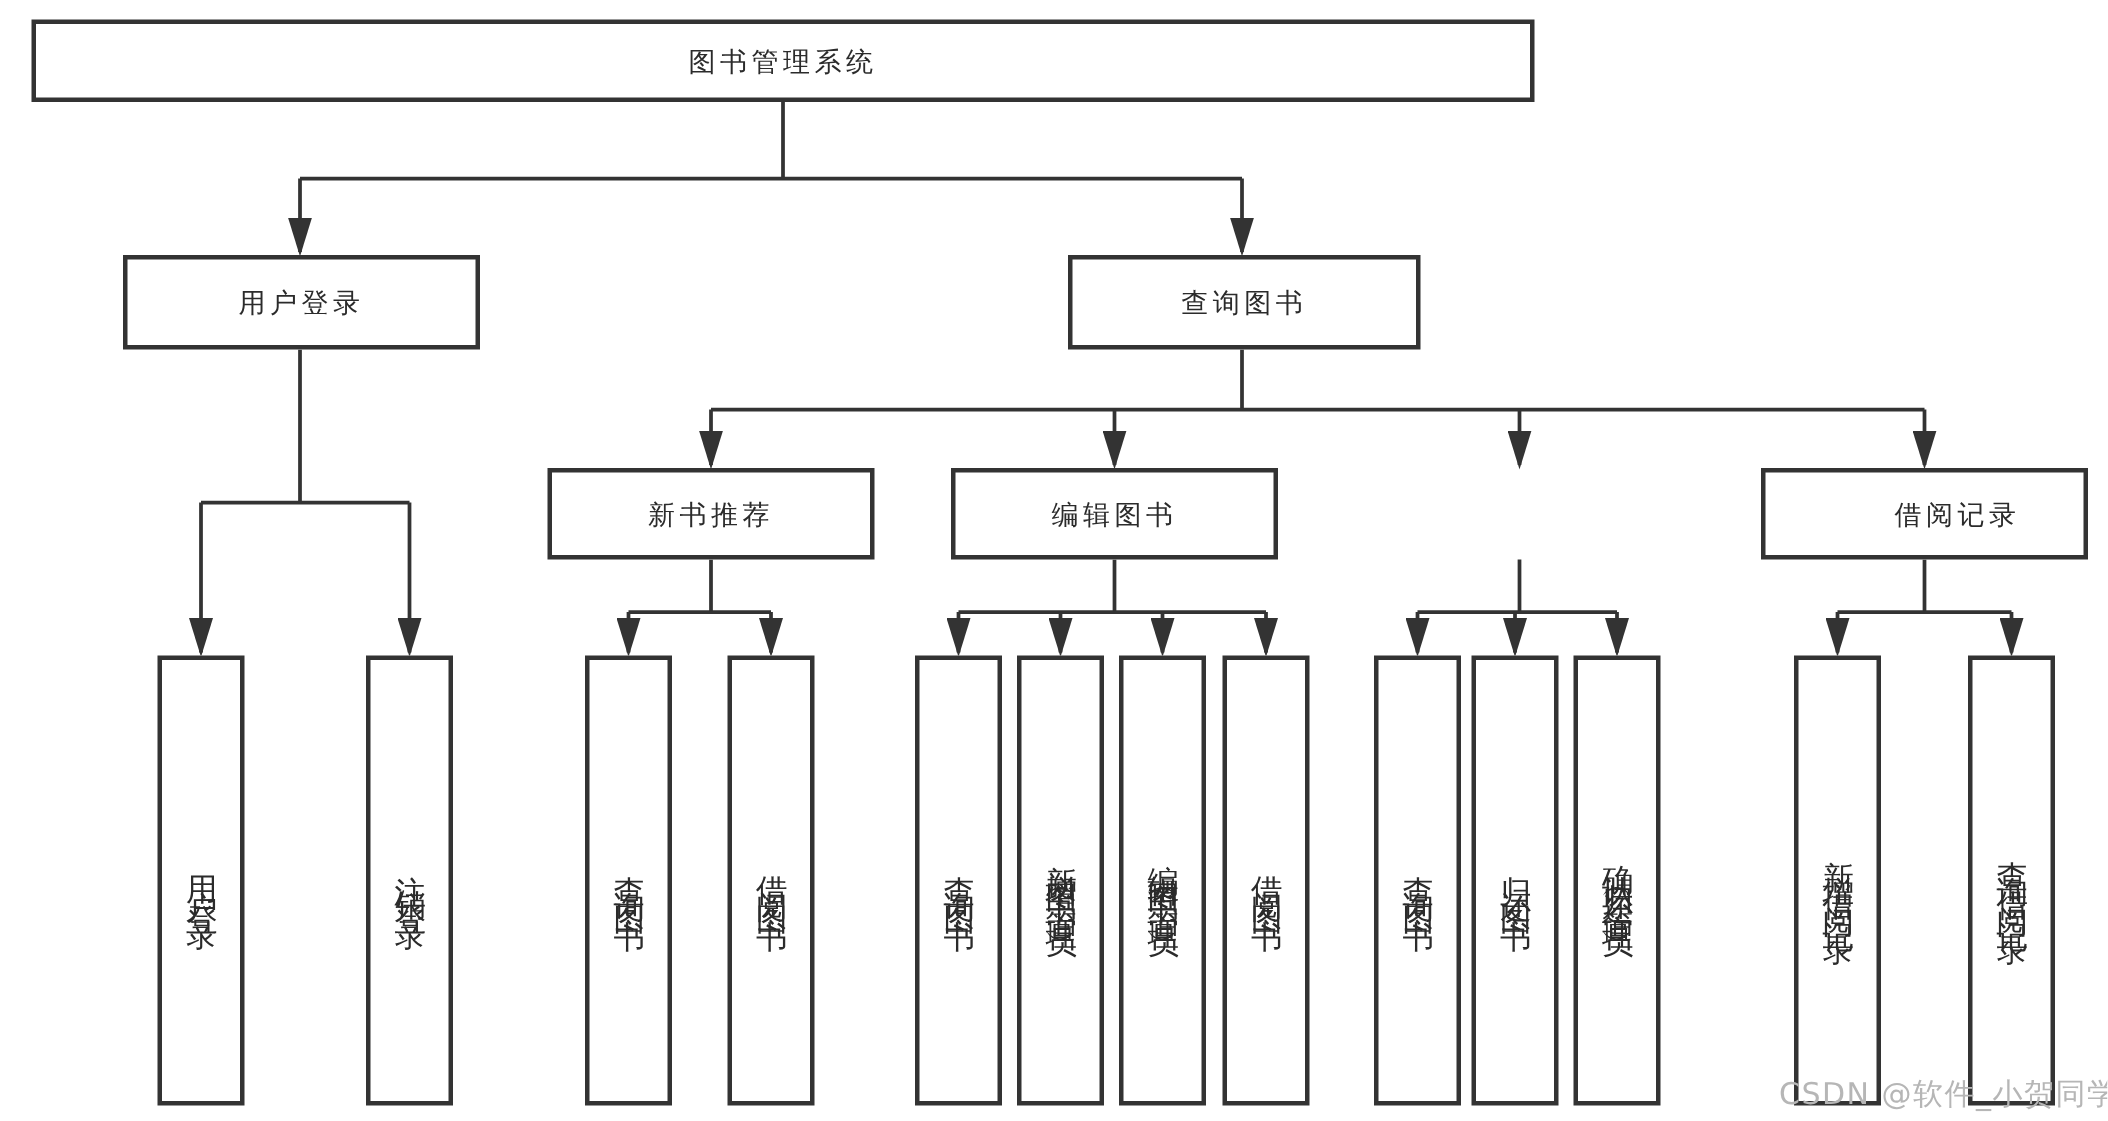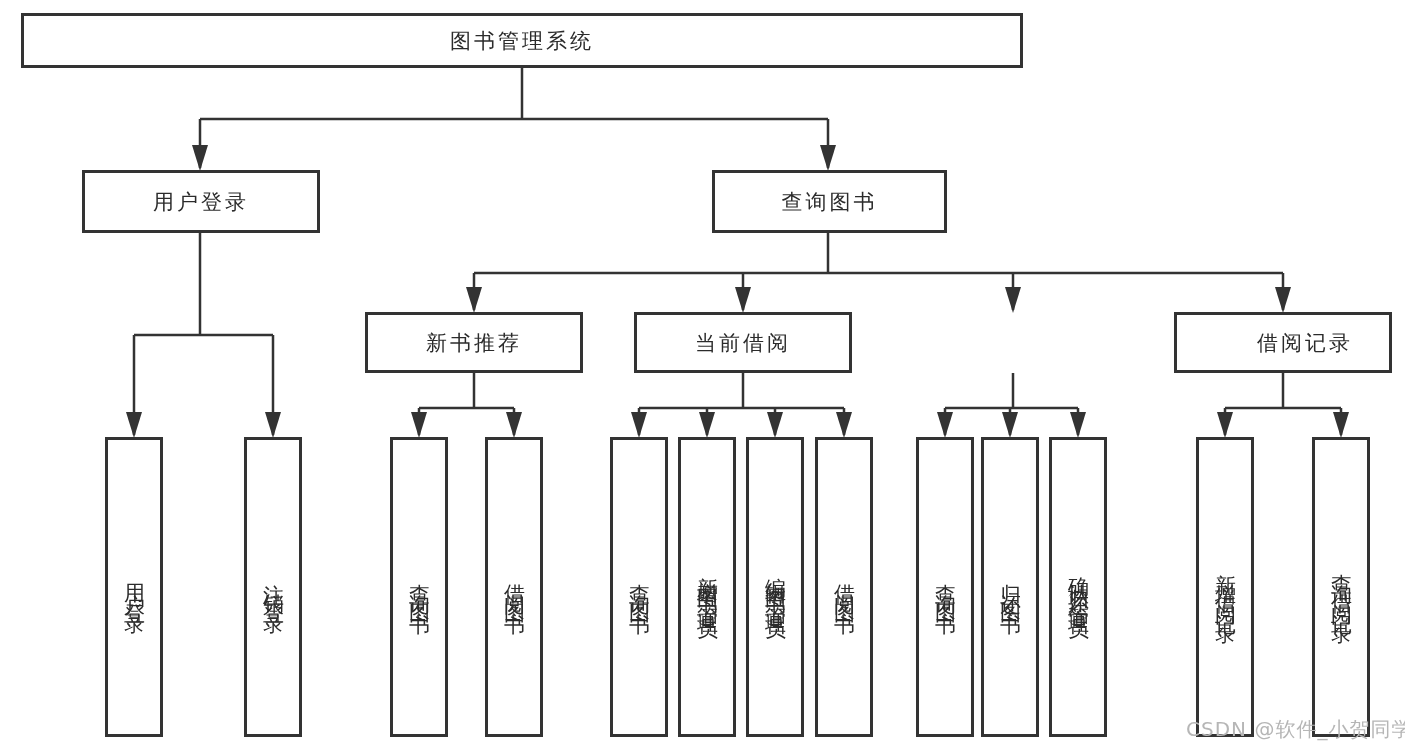--- a/index.html
+++ b/index.html
@@ -27,21 +27,21 @@
     box-sizing: border-box;
     border: 3px solid #333333;
     background: #ffffff;
     display: flex;
     align-items: center;
     justify-content: center;
     color: #2b2b2b;
     z-index: 2;
   }
   .h-node {
-    font-size: 21px;
+    font-size: 18px;
     letter-spacing: 3px;
     white-space: nowrap;
   }
   .v-node {
     writing-mode: vertical-rl;
     text-orientation: mixed;
     font-size: 21px;
     line-height: 1;
   }
   .sp4 { letter-spacing: 10px; }
@@ -134,21 +134,21 @@
       <path d="M1341,408 V435" marker-end="url(#arrow)"></path>
     </g>
   </svg>
 
   <div class="node h-node root-box">图书管理系统</div>
 
   <div class="node h-node lvl2-a">用户登录</div>
   <div class="node h-node lvl2-b">查询图书</div>
 
   <div class="node h-node lvl3 lvl3-a">新书推荐</div>
-  <div class="node h-node lvl3 lvl3-b">当前借阅</div>
+  <div class="node h-node lvl3 lvl3-b">编辑图书</div>
   <div class="node h-node lvl3 lvl3-d">借阅记录</div>
 
   <div class="node v-node sp4 leaf leaf-1a">用户登录</div>
   <div class="node v-node sp4 leaf leaf-1b">注销登录</div>
 
   <div class="node v-node sp4 leaf leaf-2a">查询图书</div>
   <div class="node v-node sp4 leaf leaf-2b">借阅图书</div>
 
   <div class="node v-node sp4 leaf leaf-3a">查询图书</div>
   <div class="node v-node sp9 leaf leaf-3b">新增图书（管理员）</div>

